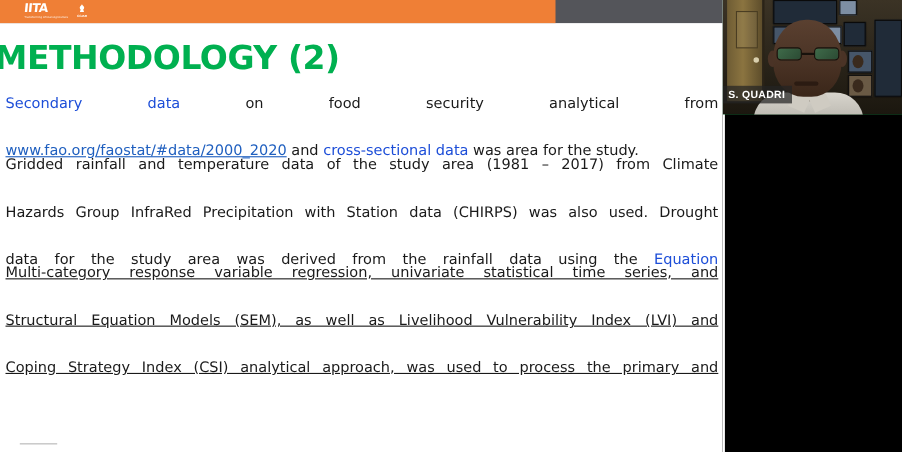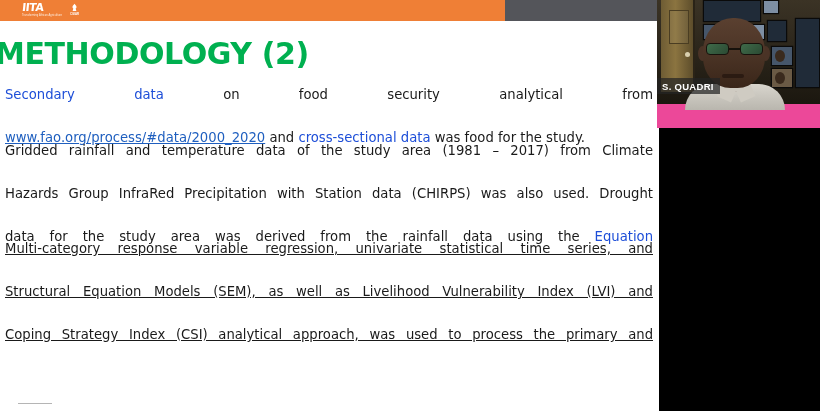--- a/index.html
+++ b/index.html
@@ -69,22 +69,22 @@
     position:absolute; left:18px; top:403px; width:34px; height:1px;
     background:#b5b5b5;
   }
 
   
   #video {
     position:absolute; left:657px; top:0; width:163px; height:411px;
     background:#000000; overflow:hidden;
   }
   #video-frame {
-    position:absolute; left:0; top:0; width:163px; height:128px;
-    overflow:hidden; background:#ec4899;
+    position:absolute; left:0; top:0; width:163px; height:104px;
+    overflow:hidden; background:#15803d;
   }
   
   .bg-wall {
     position:absolute; left:0; top:0; width:163px; height:104px;
     background:
       linear-gradient(to bottom, #3b3325 0%, #2e281d 40%, #1b170f 100%);
   }
   .door {
     position:absolute; left:4px; top:0; width:34px; height:92px;
     background:linear-gradient(to right,#6e5c34,#8b7440 45%,#5d4d2b);
@@ -193,21 +193,21 @@
           <path d="M12 2c-1.6 3.2-5.4 4.6-5.4 8.6 0 2 1 3.4 2.3 4.3L7 21h10l-1.9-6.1c1.3-.9 2.3-2.3 2.3-4.3C17.4 6.6 13.6 5.2 12 2z" fill="#ffffff"></path>
         </svg>
         <div class="logo-cgiar">CGIAR</div>
       </div>
     </div>
 
     <div id="slide-title">METHODOLOGY (2)</div>
 
     <div class="para" id="p1">
         <span class="jline"><span class="red">Secondary </span><span class="red">data </span><span>on      food      security      analytical      from</span></span>
-        <span class="jline-last"><span class="link">www.fao.org/process/#data/2000_2020</span><span> and </span><span class="red">cross-sectional data</span><span> was food for the study.</span></span>
+        <span class="jline-last"><span class="link">www.fao.org/faostat/#data/2000_2020</span><span> and </span><span class="red">cross-sectional data</span><span> was area for the study.</span></span>
       </div>
     <div class="para" id="p2">
         <span class="jline"><span>Gridded rainfall and temperature data of the study area (1981 – 2017) from Climate</span></span>
         <span class="jline"><span>Hazards Group InfraRed Precipitation with Station data (CHIRPS) was also used. Drought</span></span>
         <span class="jline"><span>data for the study area was derived from the rainfall data using the </span><span class="red">Equation</span></span>
       </div>
     <div class="para" id="p3">
         <span class="jline"><span>Multi-category response variable regression, univariate statistical time series, and</span></span>
         <span class="jline"><span>Structural Equation Models (SEM), as well as Livelihood Vulnerability Index (LVI) and</span></span>
         <span class="jline"><span>Coping Strategy Index (CSI) analytical approach, was used to process the primary and</span></span>

